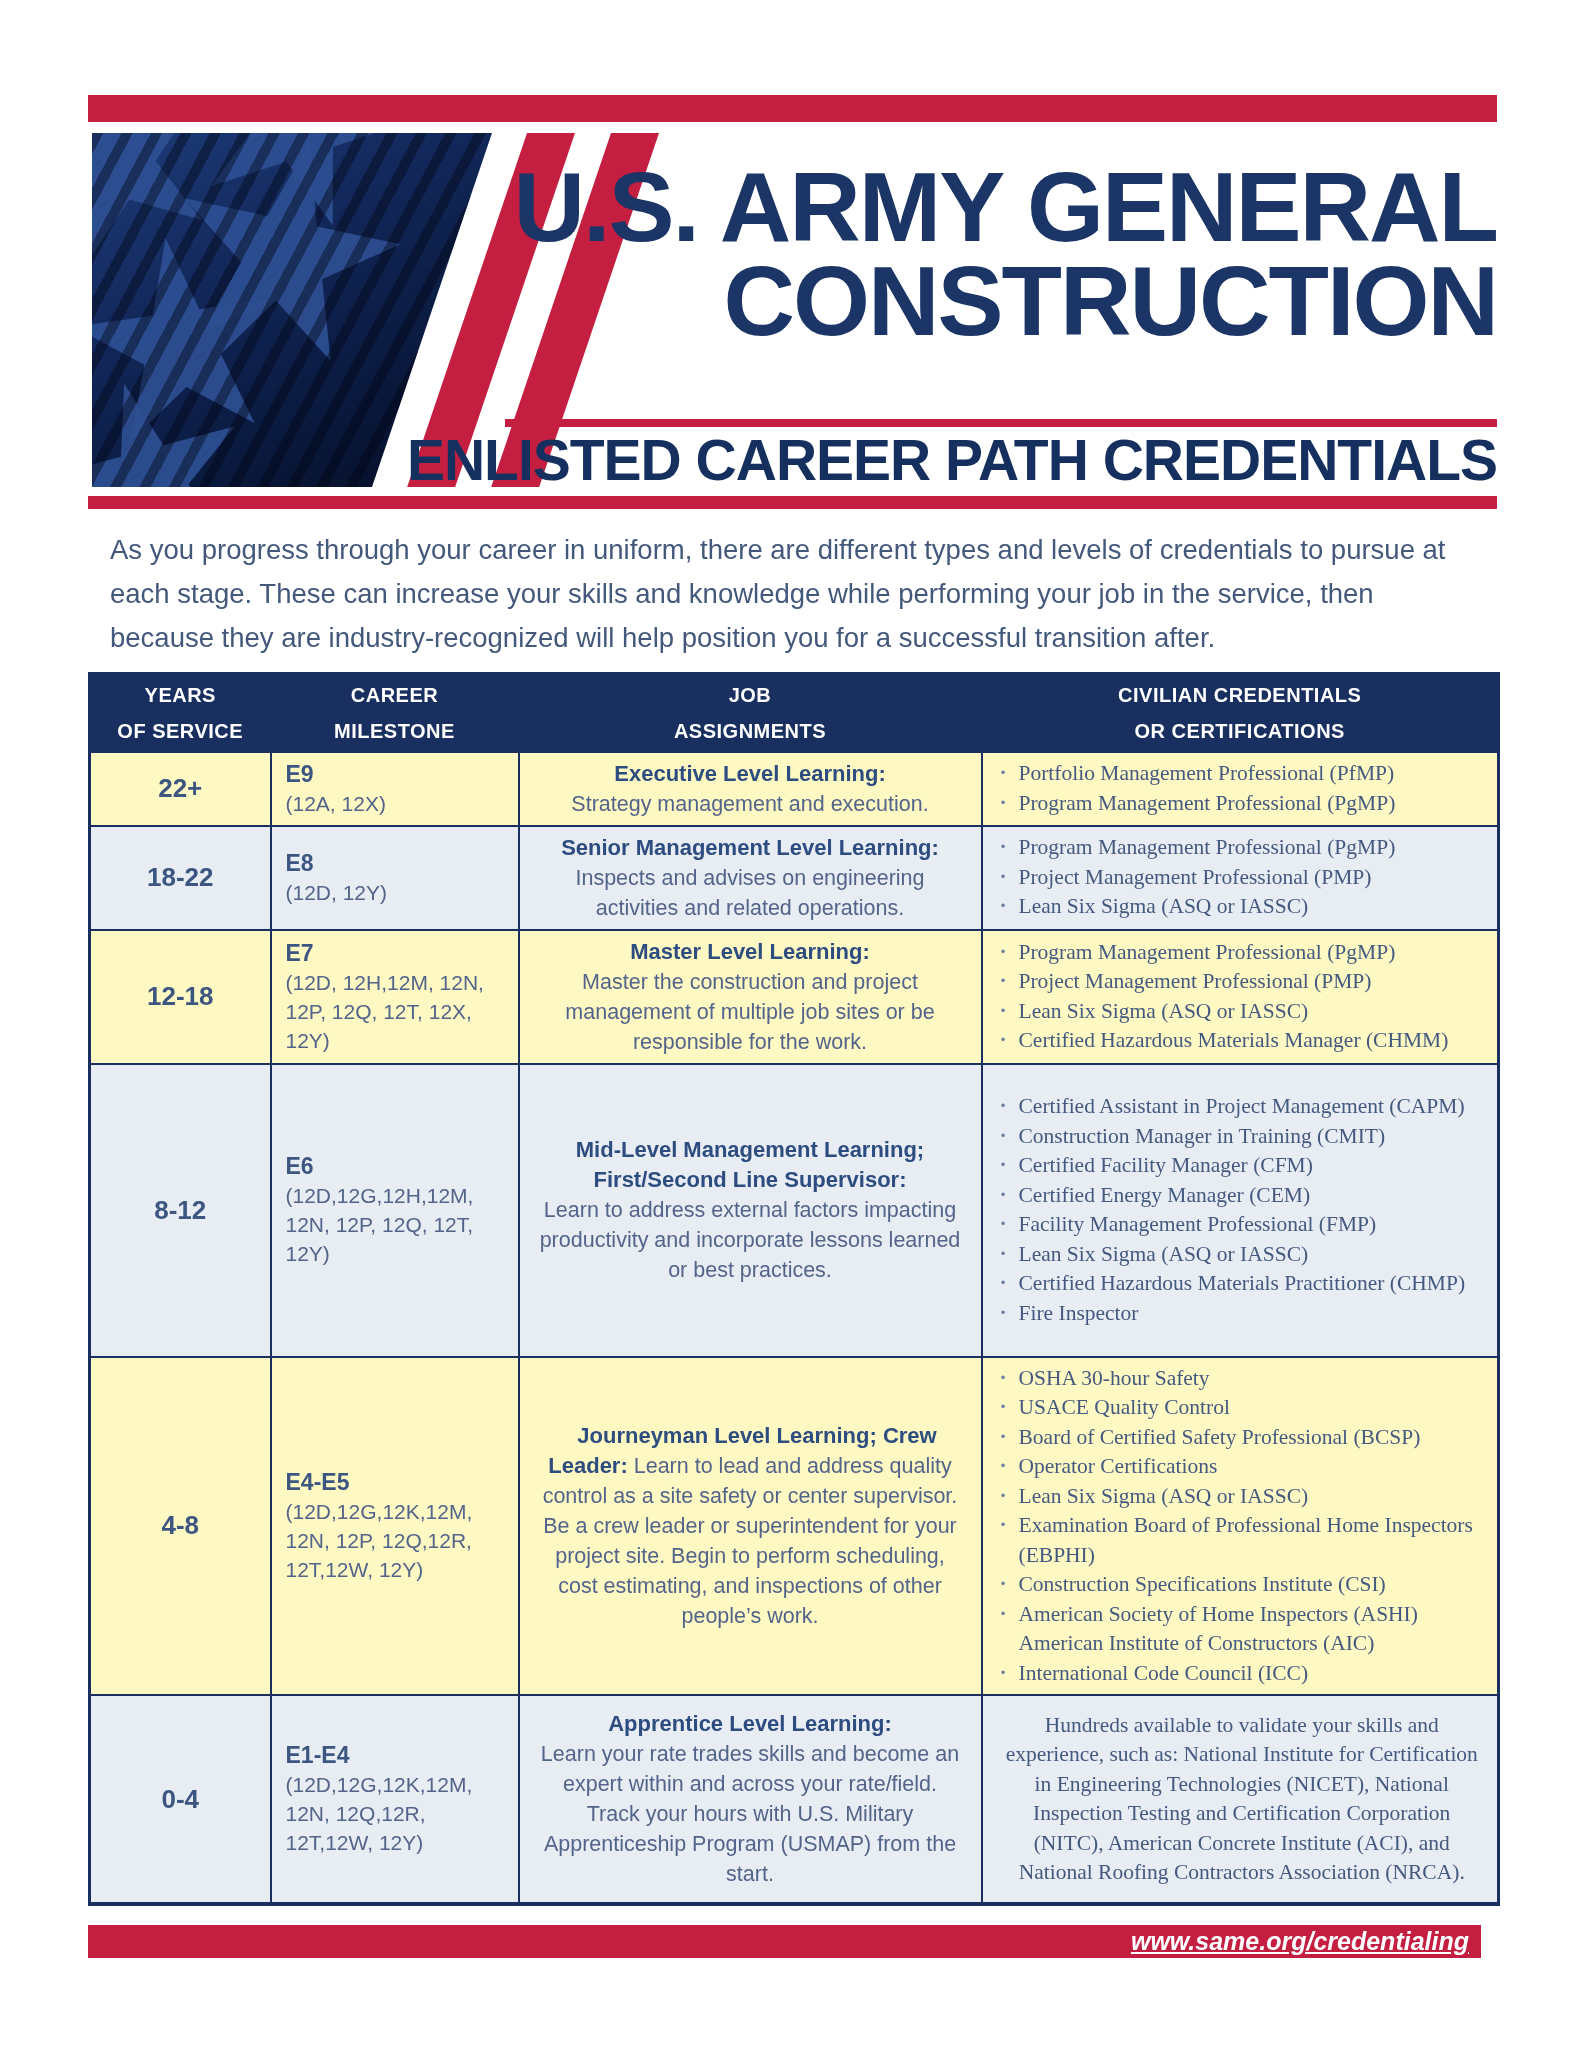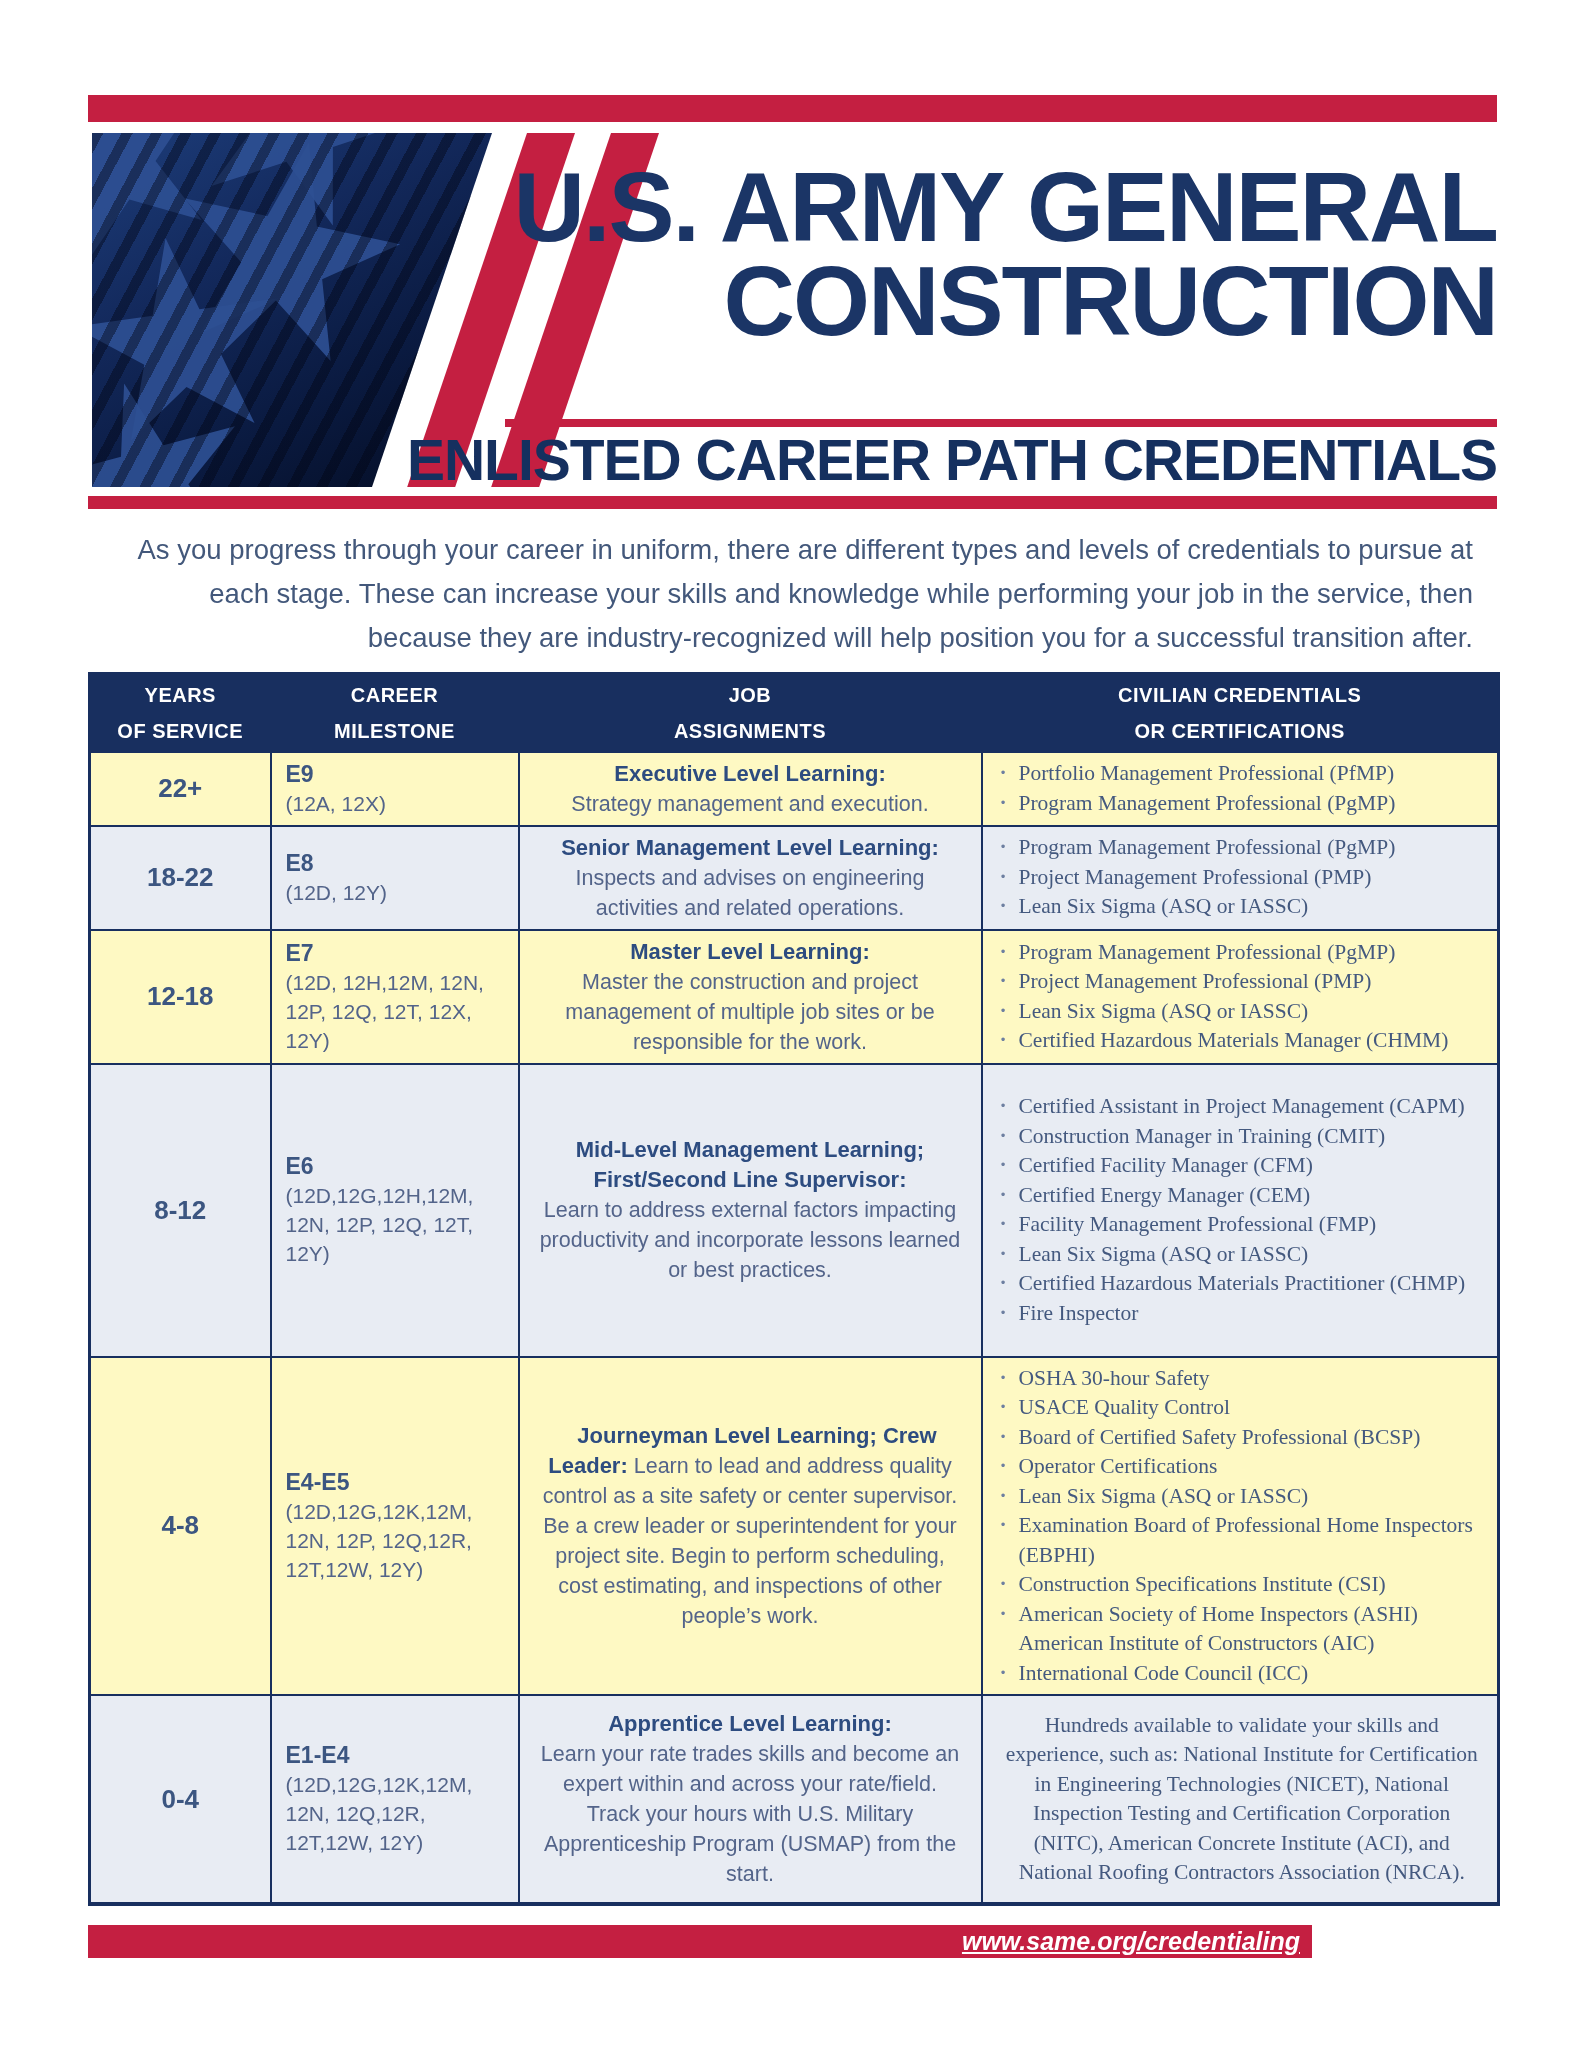--- a/index.html
+++ b/index.html
@@ -30,21 +30,21 @@
   .flag-stripe.f1{left:435px;}
   .flag-stripe.f2{left:519px;}
 
   
   .title-block{position:absolute;right:86px;top:160px;text-align:right;
       color:#1b3566;font-weight:bold;font-size:99px;line-height:94px;letter-spacing:-2px;}
   .subtitle{position:absolute;right:86px;top:429px;text-align:right;
       color:#15305f;font-weight:bold;font-size:57px;line-height:62px;letter-spacing:-1px;}
 
   
-  .intro{position:absolute;left:110px;top:528px;width:1363px;text-align:right;
+  .intro{position:absolute;left:110px;top:528px;width:1363px;text-align:left;
       color:#43587b;font-size:27.5px;line-height:44px;}
 
   
   table.cred{position:absolute;left:88px;top:672px;width:1409px;border-collapse:collapse;
       table-layout:fixed;}
   table.cred col.c1{width:181px;} table.cred col.c2{width:248px;}
   table.cred col.c3{width:463px;} table.cred col.c4{width:517px;}
   table.cred th,table.cred td{border:2px solid #182f5f;vertical-align:middle;}
   table.cred{border:3px solid #182f5f;border-bottom-width:4px;}
   thead th{background:#182f5f;color:#ffffff;font-size:20px;font-weight:bold;
@@ -57,21 +57,21 @@
   td.milestone .rank{display:block;font-weight:bold;font-size:23px;color:#3c5681;}
   td.job{text-align:center;color:#53648a;font-size:21.5px;line-height:30px;padding:6px 20px;}
   td.job .job-head{display:block;font-weight:bold;color:#2d4c80;font-size:22px;white-space:pre-line;}
   td.job.inline-head .job-head{display:inline;white-space:normal;margin-left:14px;}
   td.creds{padding:6px 10px 6px 14px;color:#44597f;font-size:21.5px;line-height:29.5px;text-align:left;font-family:Liberation Serif, serif;}
   .cred-item{position:relative;padding-left:22px;white-space:pre-line;}
   .cred-item::before{content:"\00B7";position:absolute;left:3px;top:-1px;color:#6d7fa0;font-weight:bold;}
   td.creds .cred-note{text-align:center;padding:0 6px;}
 
   
-  .footer-bar{position:absolute;left:88px;top:1925px;width:1224px;height:33px;background:#c41f41;
+  .footer-bar{position:absolute;left:88px;top:1925px;width:1393px;height:33px;background:#c41f41;
       text-align:right;}
   .footer-bar a{color:#ffffff;font-size:25px;font-weight:bold;font-style:italic;
       text-decoration:underline;line-height:33px;padding-right:12px;display:inline-block;}
 </style>
 </head>
 <body>
 
 <div class="page">
 
   <div class="top-red-bar"></div>

